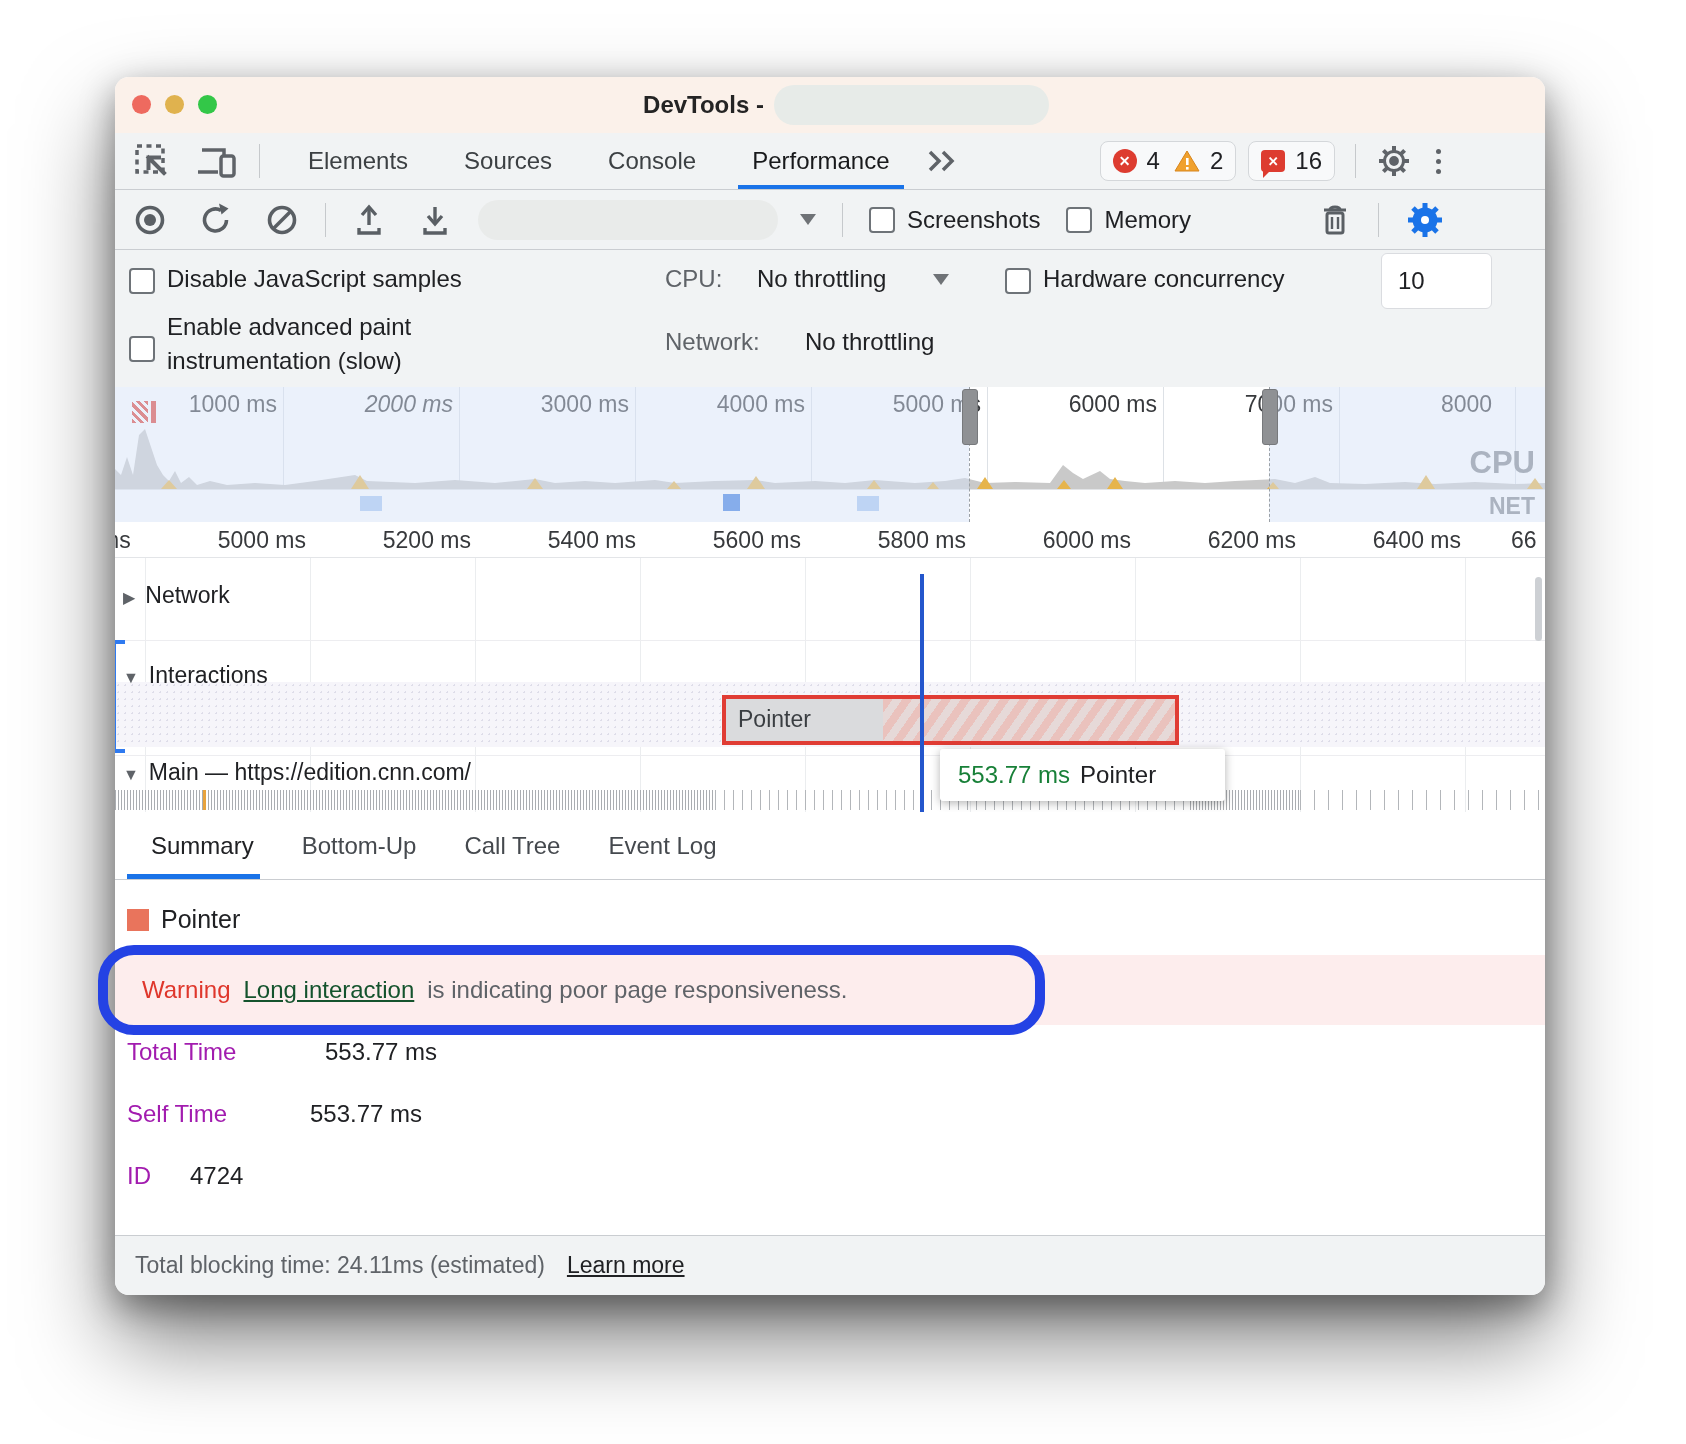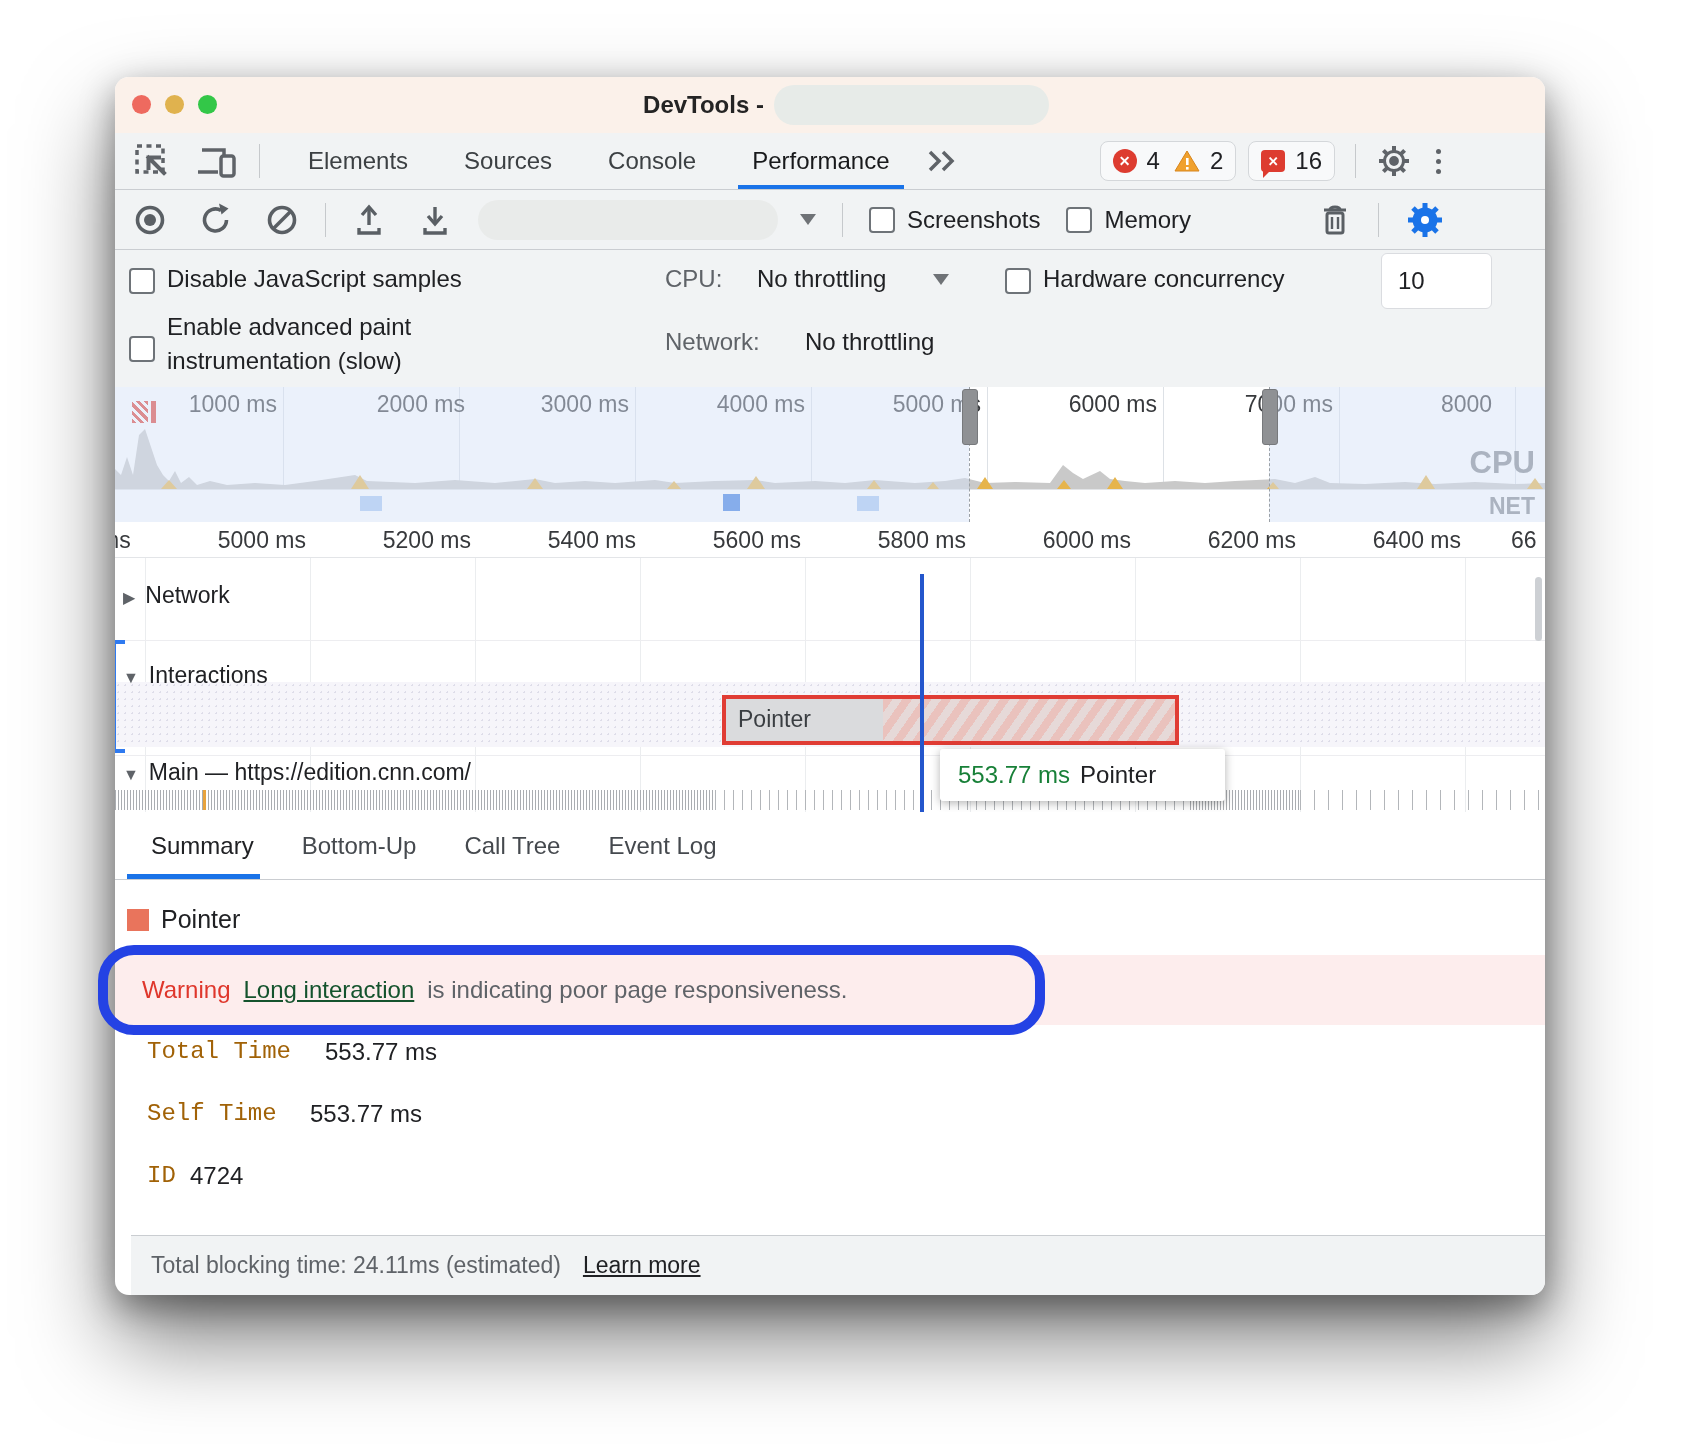--- a/index.html
+++ b/index.html
@@ -103,24 +103,24 @@
   .btab.active{color:#202124;}
   .btab.active::after{content:"";position:absolute;left:0;right:18px;bottom:0;height:5px;background:#1a73e8;}
   
   .summary{position:absolute;left:0;top:803px;width:100%;height:355px;background:#fff;}
   .evsq{position:absolute;left:12px;top:29px;width:22px;height:22px;background:#e9745c;}
   .evtitle{position:absolute;left:46px;top:25px;font-size:25px;color:#202124;}
   .warnrow{position:absolute;left:0;top:75px;width:100%;height:70px;background:#fdeded;display:flex;align-items:center;padding-left:27px;box-sizing:border-box;gap:13px;}
   .warnlab{font-size:24px;color:#df372c;}
   .warnlink{font-size:24px;color:#14532d;text-decoration:underline;}
   .warntxt{font-size:24px;color:#5f6368;}
-  .srow{position:absolute;left:32px;font-size:24px;color:#a16207;white-space:nowrap;font-family:Liberation Mono, monospace;}
+  .srow{position:absolute;left:12px;font-size:24px;color:#a21caf;white-space:nowrap;}
   .sval{position:absolute;font-size:24px;color:#202124;white-space:nowrap;}
   
-  .footer{position:absolute;left:16px;top:1158px;width:100%;height:60px;background:#f1f3f4;border-top:1px solid #cacdd1;
+  .footer{position:absolute;left:0;top:1158px;width:100%;height:60px;background:#f1f3f4;border-top:1px solid #cacdd1;
     display:flex;align-items:center;padding-left:20px;box-sizing:border-box;gap:22px;}
   .foottext{font-size:23px;color:#5f6368;}
   .footlink{font-size:23px;color:#202124;text-decoration:underline;}
   
   .annotation{position:absolute;left:98px;top:945px;width:947px;height:90px;border:10px solid #2442e4;border-radius:36px;
     box-sizing:border-box;pointer-events:none;z-index:50;}
   svg{display:block;}
 </style>
 </head>
 <body>
@@ -295,21 +295,21 @@
   <div class="overview">
     <div class="ovline" style="left:168px;"></div>
     <div class="ovline" style="left:344px;"></div>
     <div class="ovline" style="left:520px;"></div>
     <div class="ovline" style="left:696px;"></div>
     <div class="ovline" style="left:872px;"></div>
     <div class="ovline" style="left:1048px;"></div>
     <div class="ovline" style="left:1224px;"></div>
     <div class="ovline" style="left:1400px;"></div>
     <span class="ovtick" style="left:52px;">1000 ms</span>
-    <span class="ovtick" style="left:240px;">2000 ms</span>
+    <span class="ovtick" style="left:228px;font-style:italic;">2000 ms</span>
     <span class="ovtick" style="left:404px;">3000 ms</span>
     <span class="ovtick" style="left:580px;">4000 ms</span>
     <span class="ovtick" style="left:756px;">5000 ms</span>
     <span class="ovtick" style="left:932px;">6000 ms</span>
     <span class="ovtick" style="left:1108px;">7000 ms</span>
     <span class="ovtick last" style="left:1326px;">8000</span>
 
     <svg width="1430" height="66" viewBox="0 0 1430 66" style="position:absolute;left:0;top:36px;" preserveAspectRatio="none">
       <path fill="#c9c9c9" d="M0,66 L0,46 L6,52 L12,34 L18,52 L24,12 L30,6 L36,24 L42,42 L48,52 L54,58 L60,48 L66,60 L74,54 L82,62 L95,58 L112,62 L140,60 L170,62 L200,58 L240,52 L252,58 L300,60 L340,57 L380,60 L420,56 L440,60 L470,58 L500,60 L540,57 L560,60 L600,58 L640,57 L660,60 L700,58 L730,60 L760,57 L800,60 L830,58 L850,55 L870,60 L900,59 L935,60 L948,42 L958,50 L968,56 L985,48 L995,56 L1010,58 L1030,60 L1060,58 L1090,60 L1120,58 L1160,56 L1180,60 L1200,54 L1215,60 L1250,61 L1290,59 L1320,61 L1360,59 L1400,61 L1430,60 L1430,66 Z"></path>
       <path fill="#e6b44c" d="M46,66 l8,-9 8,9 Z M236,66 l9,-14 9,14 Z M412,66 l8,-11 8,11 Z M552,66 l7,-8 7,8 Z M632,66 l9,-13 9,13 Z M752,66 l7,-9 7,9 Z M812,66 l6,-7 6,7 Z M862,66 l8,-12 8,12 Z M942,66 l7,-9 7,9 Z M992,66 l8,-12 8,12 Z M1152,66 l6,-7 6,7 Z M1302,66 l9,-14 9,14 Z M1412,66 l8,-11 8,11 Z"></path>

